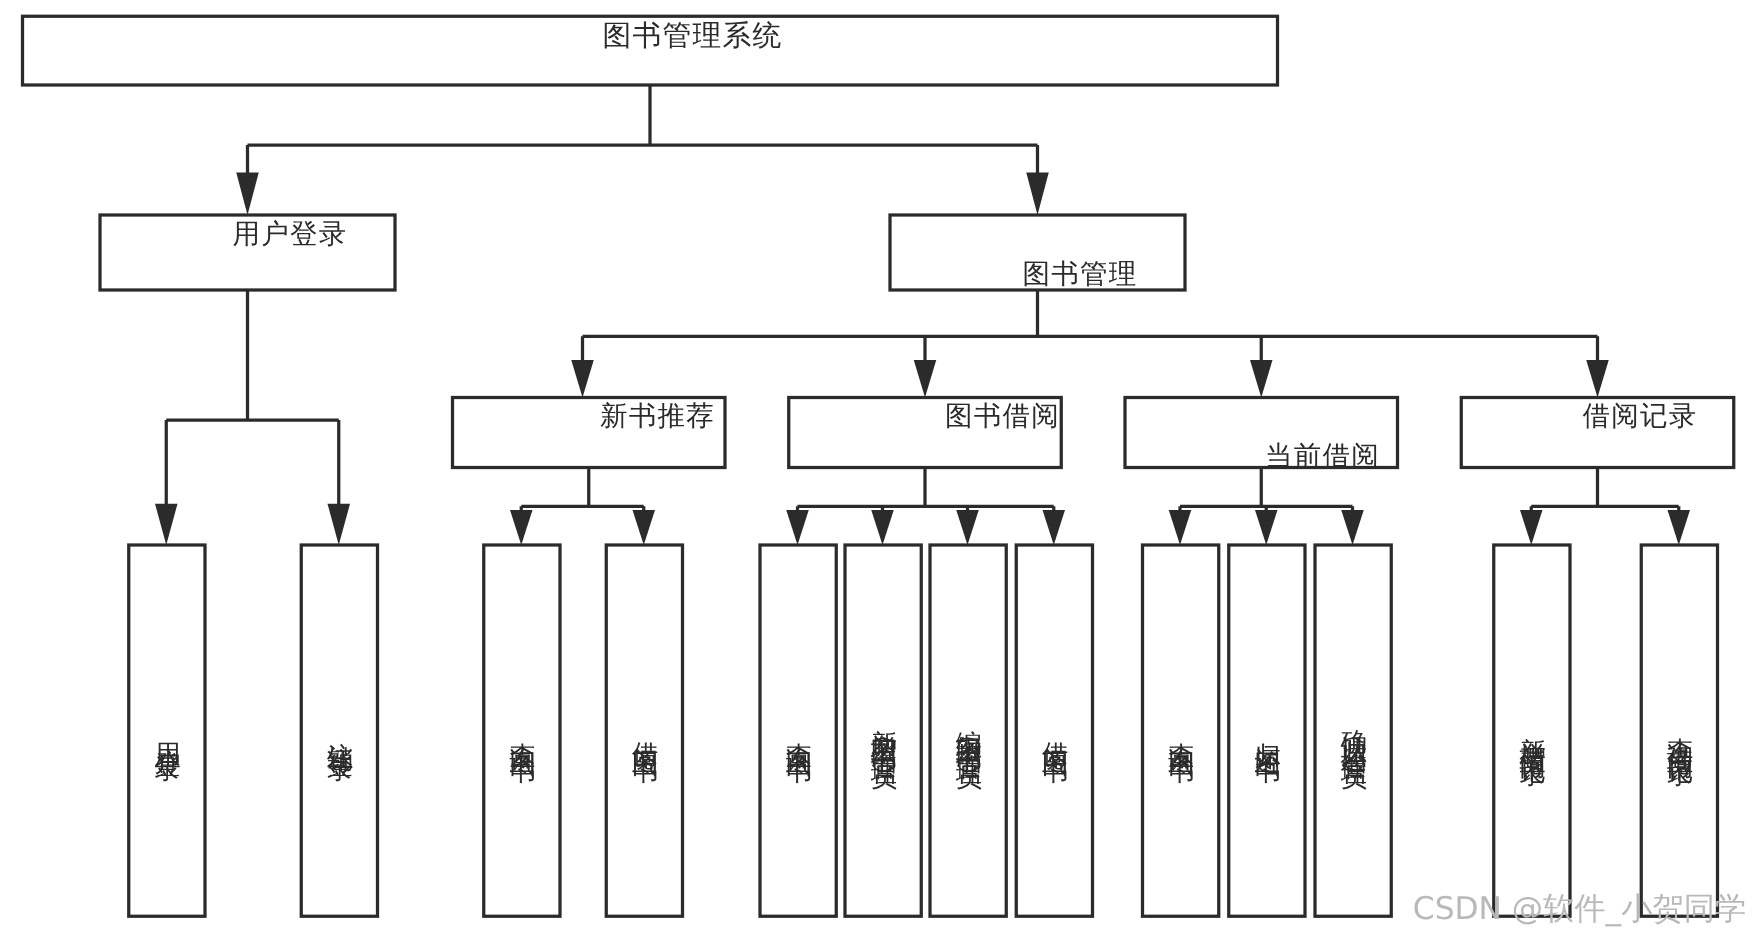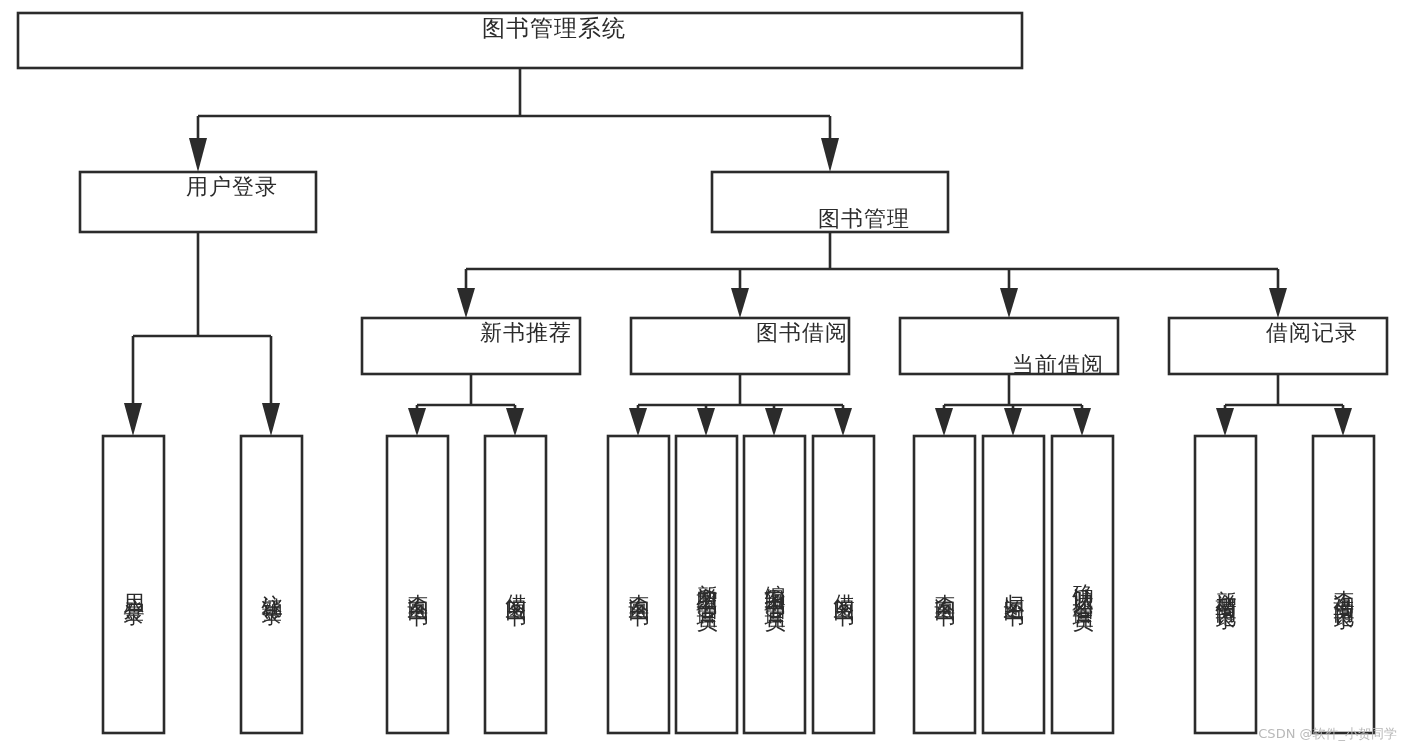--- a/index.html
+++ b/index.html
@@ -74,21 +74,21 @@
     letter-spacing: 1px;
   }
   .root-label-text {
     font-size: 23px;
   }
   #watermark {
     position: absolute;
     right: 8px;
     bottom: 4px;
     font-family: "DejaVu Sans", "Liberation Sans", sans-serif;
-    font-size: 13px;
+    font-size: 25px;
     color: #b9b9b9;
     white-space: nowrap;
     pointer-events: none;
   }
 </style>
 </head>
 <body>
 
 <div id="diagram-root">
 

